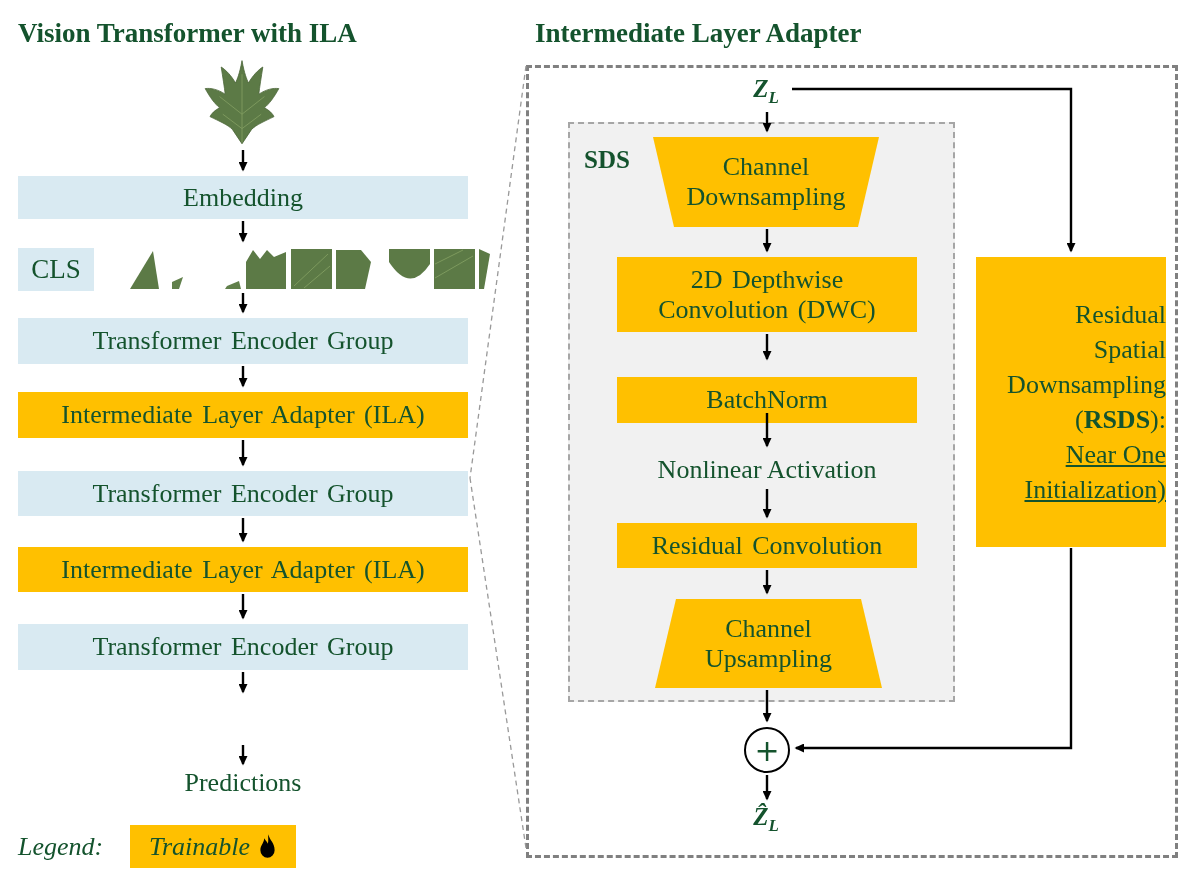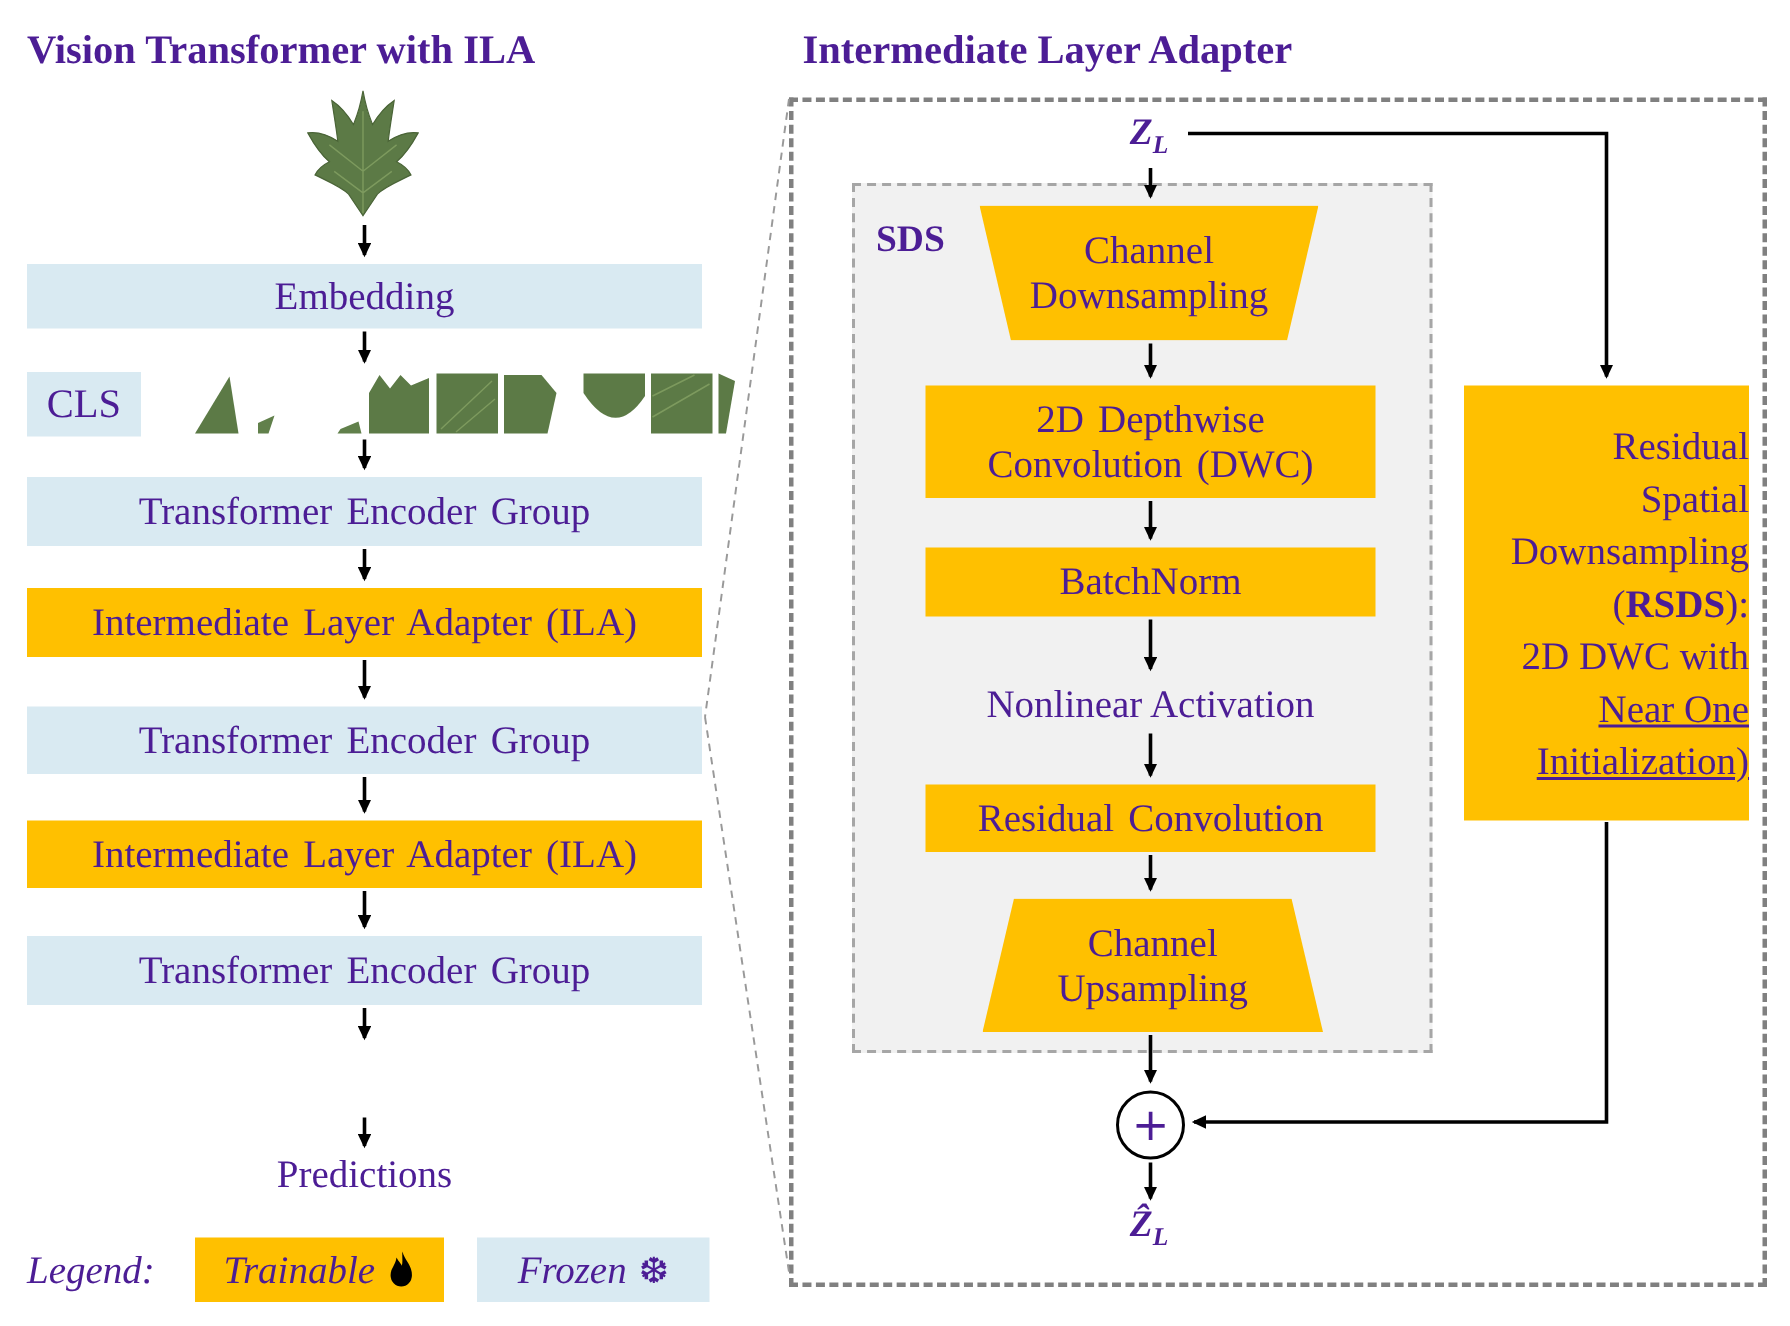--- a/index.html
+++ b/index.html
@@ -1,18 +1,18 @@
 <!DOCTYPE html>
 <html><head>
 <meta charset="utf-8">
 <style>
   html,body { margin:0; padding:0; background:#ffffff; }
   #stage {
     position:relative; width:1193px; height:884px; background:#ffffff;
-    font-family:"Liberation Serif", serif; color:#4c1d95; overflow:hidden;
+    font-family:"Liberation Serif", serif; color:#14532d; overflow:hidden;
   }
   .abs { position:absolute; }
   .box {
     position:absolute; display:flex; align-items:center; justify-content:center;
     font-size:26px; line-height:1.15; text-align:center; word-spacing:3px; z-index:2;
   }
   .blue   { background:#D9EAF2; }
   .orange { background:#FFC000; }
   .title  { position:absolute; font-weight:bold; font-size:27px; white-space:nowrap; z-index:2; }
   .plainlabel { position:absolute; font-size:26px; text-align:center; z-index:2; }
@@ -121,53 +121,48 @@
 
   <div class="plainlabel" style="left:18px; top:768px; width:450px;">Predictions</div>
 
   <div id="legend-label">Legend:</div>
   <div class="legend-box orange" style="left:130px; top:825px; width:166px; height:43px;">
     <span>Trainable</span>
     <svg width="19" height="26" viewBox="0 0 24 32">
       <path d="M13 0 C15 8 21 11 21 20 A9 9.5 0 0 1 3 20 C3 14 7 12 8 5 C10 9 12 10 12.5 12 C13.5 8 12.5 4 13 0 Z" fill="#000"></path>
     </svg>
   </div>
-  <div class="legend-box blue" style="left:318px; top:825px; width:155px; height:43px;">
-    <span>Frozen</span>
-    <span class="snow">❆</span>
-  </div>
 
   <div class="abs" style="left:726px; top:75px; width:80px; text-align:center; z-index:2;">
     <span class="mathvar">Z</span><span class="mathsub">L</span>
   </div>
 
   <div class="box orange trap" style="left:653px; top:137px; width:226px; height:90px;">
     <div style="width:190px;">Channel Downsampling</div>
   </div>
 
   <div class="box orange" style="left:617px; top:257px; width:300px; height:75px;">
     <div style="width:270px;">2D Depthwise Convolution (DWC)</div>
   </div>
 
-  <div class="box orange" style="left:617px; top:365px; width:300px; height:46px;">BatchNorm</div>
+  <div class="box orange" style="left:617px; top:377px; width:300px; height:46px;">BatchNorm</div>
 
   <div class="plainlabel" style="left:617px; top:455px; width:300px;">Nonlinear Activation</div>
 
   <div class="box orange" style="left:617px; top:523px; width:300px; height:45px;">Residual Convolution</div>
 
   <div class="box orange trap-inv" style="left:655px; top:599px; width:227px; height:89px;">
     <div style="width:190px;">Channel Upsampling</div>
   </div>
 
   <div id="rsds-box">
     <div>Residual</div>
     <div>Spatial</div>
     <div>Downsampling</div>
     <div><span>(</span><b>RSDS</b><span>):</span></div>
-    <div>2D DWC with</div>
     <div class="underline">Near One</div>
     <div class="underline">Initialization)</div>
   </div>
 
   <div id="plus-circle">+</div>
 
   <div class="abs" style="left:726px; top:803px; width:80px; text-align:center; z-index:2;">
     <span class="mathvar">Ẑ</span><span class="mathsub">L</span>
   </div>
 

